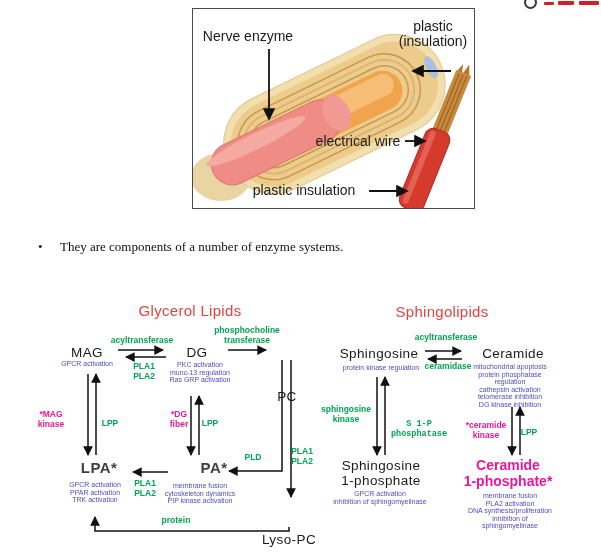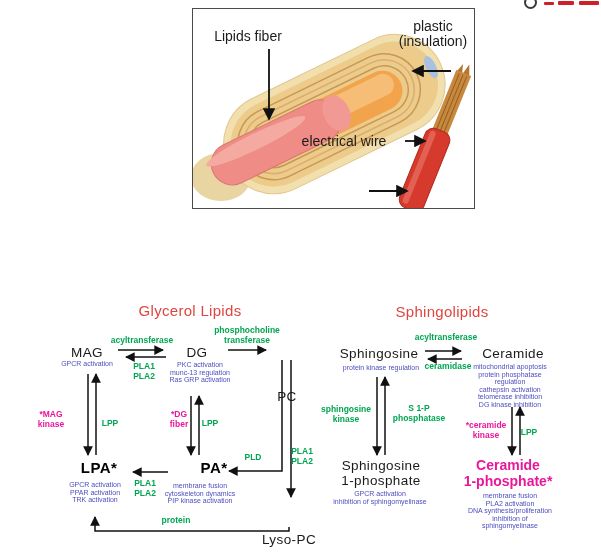--- a/index.html
+++ b/index.html
@@ -24,21 +24,21 @@
               font-family:"Liberation Serif", serif;font-size:13px;color:#111;}
   .bullet-row .mark{display:inline-block;width:22px;}
 
   
   .diagram{position:absolute;left:0;top:0;width:601px;height:484px;}
   .arrows{position:absolute;left:0;top:0;}
   .lbl{position:absolute;transform:translateX(-50%);text-align:center;
        white-space:pre-line;line-height:1.12;}
   .ttl{font-size:15px;color:#e0453f;letter-spacing:0.3px;}
   .node{font-size:13.5px;color:#1a1a1a;letter-spacing:0.4px;}
-  .node-m{font-size:15px;font-weight:bold;color:#000000;letter-spacing:0.4px;}
+  .node-m{font-size:15px;font-weight:bold;color:#404040;letter-spacing:0.4px;}
   .node-m2{font-size:14px;font-weight:bold;color:#e9189b;}
   .enz{font-size:8.5px;font-weight:bold;color:#00a651;}
   .kin{font-size:8.5px;font-weight:bold;color:#e9189b;}
   .fn{font-size:7px;color:#4d4dbe;line-height:1.08;}
 </style>
 </head>
 <body>
 
 <div class="page">
 
@@ -81,26 +81,30 @@
         <path d="M236,60 V122 M240,60 V122 M244,60 V122" stroke="#92601f" stroke-width="1"></path>
         <rect x="227" y="120" width="26" height="85" rx="9" fill="#d63a2c" stroke="#b02a1e"></rect>
         <rect x="231" y="123" width="6" height="78" rx="3" fill="#e4695c" opacity="0.85"></rect>
       </g>
 
       <path d="M76,40 L76,110" stroke="#111" stroke-width="1.8" marker-end="url(#ah-fig)"></path>
       <path d="M258,62 L220,62" stroke="#111" stroke-width="1.8" marker-end="url(#ah-fig)"></path>
       <path d="M212,132 L232,132" stroke="#111" stroke-width="1.8" marker-end="url(#ah-fig)"></path>
       <path d="M176,182 L214,182" stroke="#111" stroke-width="1.8" marker-end="url(#ah-fig)"></path>
     </svg>
-    <div class="fig-label" style="left:55px;top:20px;">Lipids fiber</div>
+    <div class="fig-label" style="left:55px;top:20px;">Nerve enzyme</div>
     <div class="fig-label" style="left:240px;top:10px;">plastic
 (insulation)</div>
-    <div class="fig-label" style="left:151px;top:125px;">electrical wire</div>
+    <div class="fig-label" style="left:165px;top:125px;">electrical wire</div>
+    <div class="fig-label" style="left:111px;top:174px;">plastic insulation</div>
   </div>
 
+  <div class="bullet-row">
+    <span class="mark">•</span><span>They are components of a number of enzyme systems.</span>
+  </div>
 
   <div class="diagram">
     <svg class="arrows" width="601" height="552" viewBox="0 0 601 552">
       <defs>
         <marker id="ah" markerWidth="6.5" markerHeight="6.5" refX="5.8" refY="3.25" orient="auto">
           <path d="M0,0 L6.5,3.25 L0,6.5 z" fill="#111"></path>
         </marker>
       </defs>
       <g stroke="#111" stroke-width="1.5" fill="none">
         <path d="M118,350 L163,350" marker-end="url(#ah)"></path>
@@ -164,21 +168,21 @@
     <div class="lbl enz" style="left:446px;top:333px;">acyltransferase</div>
     <div class="lbl enz" style="left:448px;top:362px;">ceramidase</div>
     <div class="lbl fn" style="left:381px;top:364px;">protein kinase regulation</div>
     <div class="lbl fn" style="left:510px;top:363px;">mitochondrial apoptosis
 protein phosphatase regulation
 cathepsin activation
 telomerase inhibition
 DG kinase inhibition</div>
     <div class="lbl enz" style="left:346px;top:405px;">sphingosine
 kinase</div>
-    <div class="lbl enz" style="left:419px;top:404px;">S 1-P
+    <div class="lbl enz" style="left:419px;top:420px;font-family:Liberation Mono, monospace;">S 1-P
 phosphatase</div>
     <div class="lbl kin" style="left:486px;top:421px;">*ceramide
 kinase</div>
     <div class="lbl enz" style="left:529px;top:428px;">LPP</div>
     <div class="lbl node" style="left:381px;top:458px;">Sphingosine
 1-phosphate</div>
     <div class="lbl node-m2" style="left:508px;top:458px;">Ceramide
 1-phosphate*</div>
     <div class="lbl fn" style="left:380px;top:490px;">GPCR activation
 inhibition of sphingomyelinase</div>

